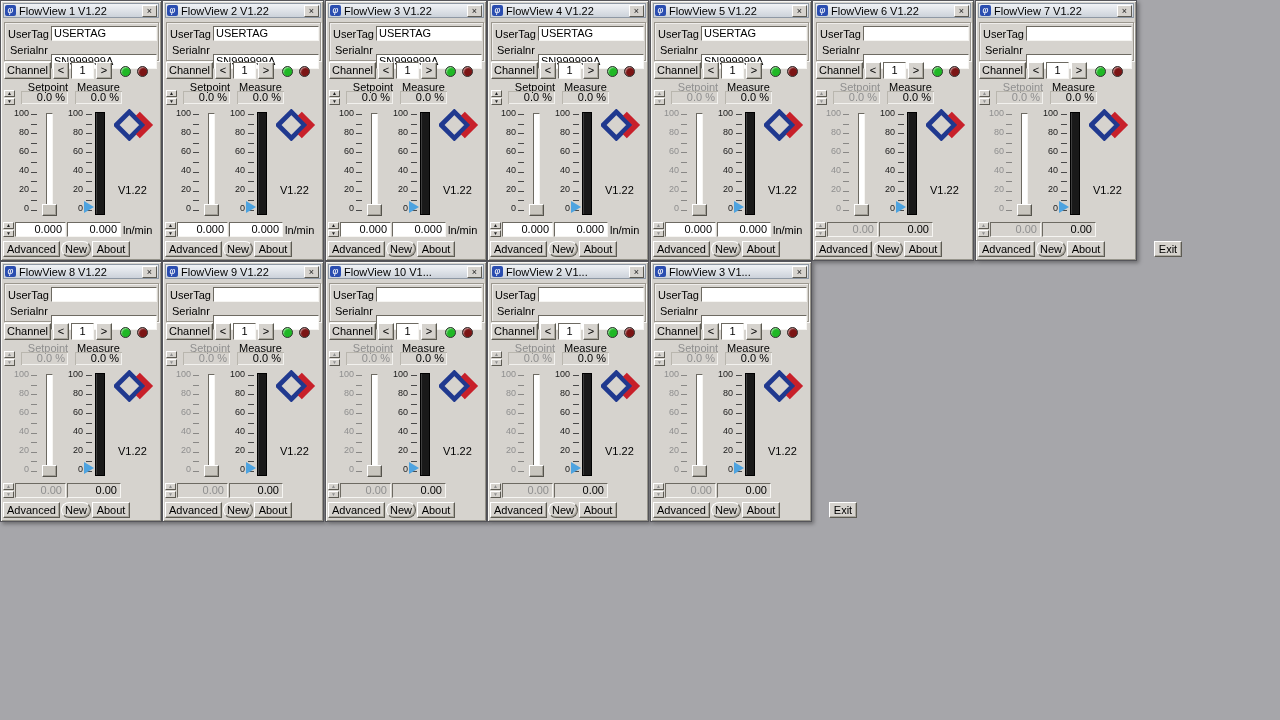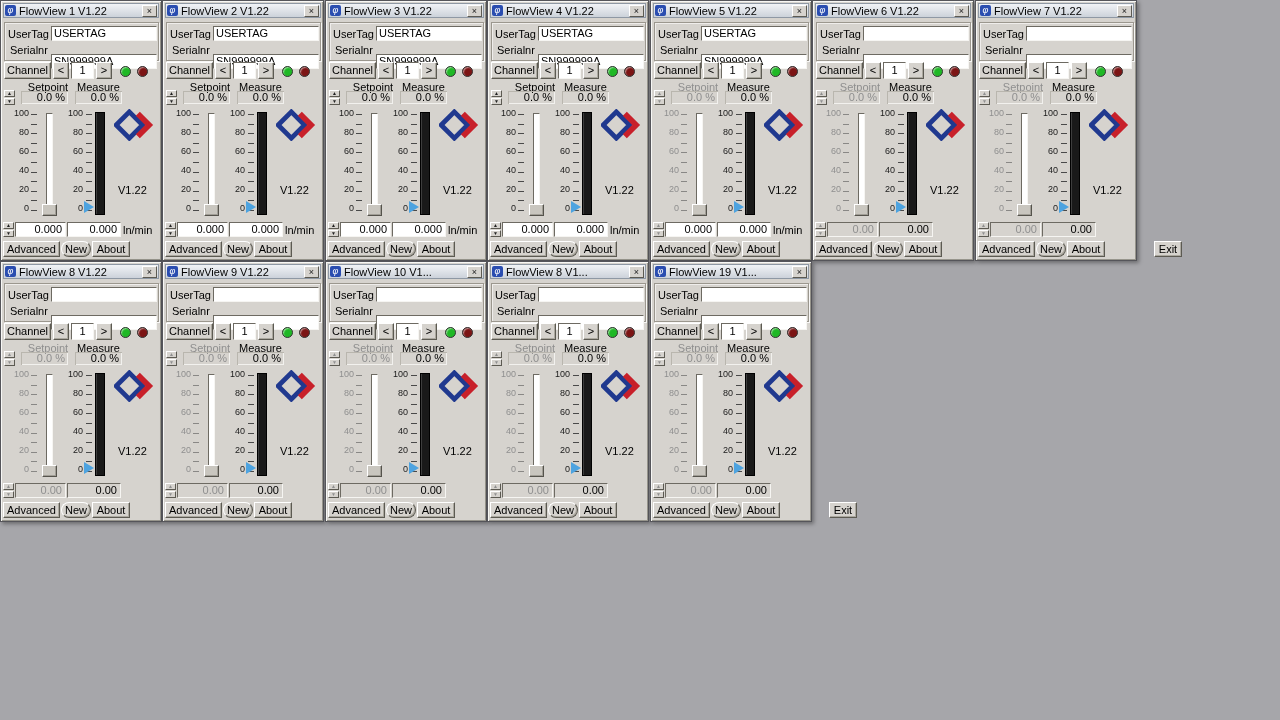--- a/index.html
+++ b/index.html
@@ -881,21 +881,21 @@
     <span class="lbl unit"></span>
 
     <div class="btn b-adv">Advanced</div>
     <div class="btn b-new">New</div>
     <div class="btn b-about">About</div>
     <div class="btn b-exit">Exit</div>
   </div>
     <div class="win disabled offline" style="left: 487px; top: 261px;">
     <div class="titlebar">
       <span class="app-icon">φ</span>
-      <span class="title">FlowView 8 V1...</span>
+      <span class="title">FlowView 2 V1...</span>
       <span class="close-btn">×</span>
     </div>
 
     <div class="info-frame"></div>
     <span class="lbl usertag-label">UserTag</span>
     <div class="input usertag-input"></div>
     <span class="lbl serial-label">Serialnr</span>
     <div class="input serial-input"></div>
 
     <div class="btn channel-btn">Channel</div>
@@ -954,21 +954,21 @@
     <span class="lbl unit"></span>
 
     <div class="btn b-adv">Advanced</div>
     <div class="btn b-new">New</div>
     <div class="btn b-about">About</div>
     <div class="btn b-exit">Exit</div>
   </div>
     <div class="win disabled offline" style="left: 650px; top: 261px;">
     <div class="titlebar">
       <span class="app-icon">φ</span>
-      <span class="title">FlowView 19 V1...</span>
+      <span class="title">FlowView 3 V1...</span>
       <span class="close-btn">×</span>
     </div>
 
     <div class="info-frame"></div>
     <span class="lbl usertag-label">UserTag</span>
     <div class="input usertag-input"></div>
     <span class="lbl serial-label">Serialnr</span>
     <div class="input serial-input"></div>
 
     <div class="btn channel-btn">Channel</div>

